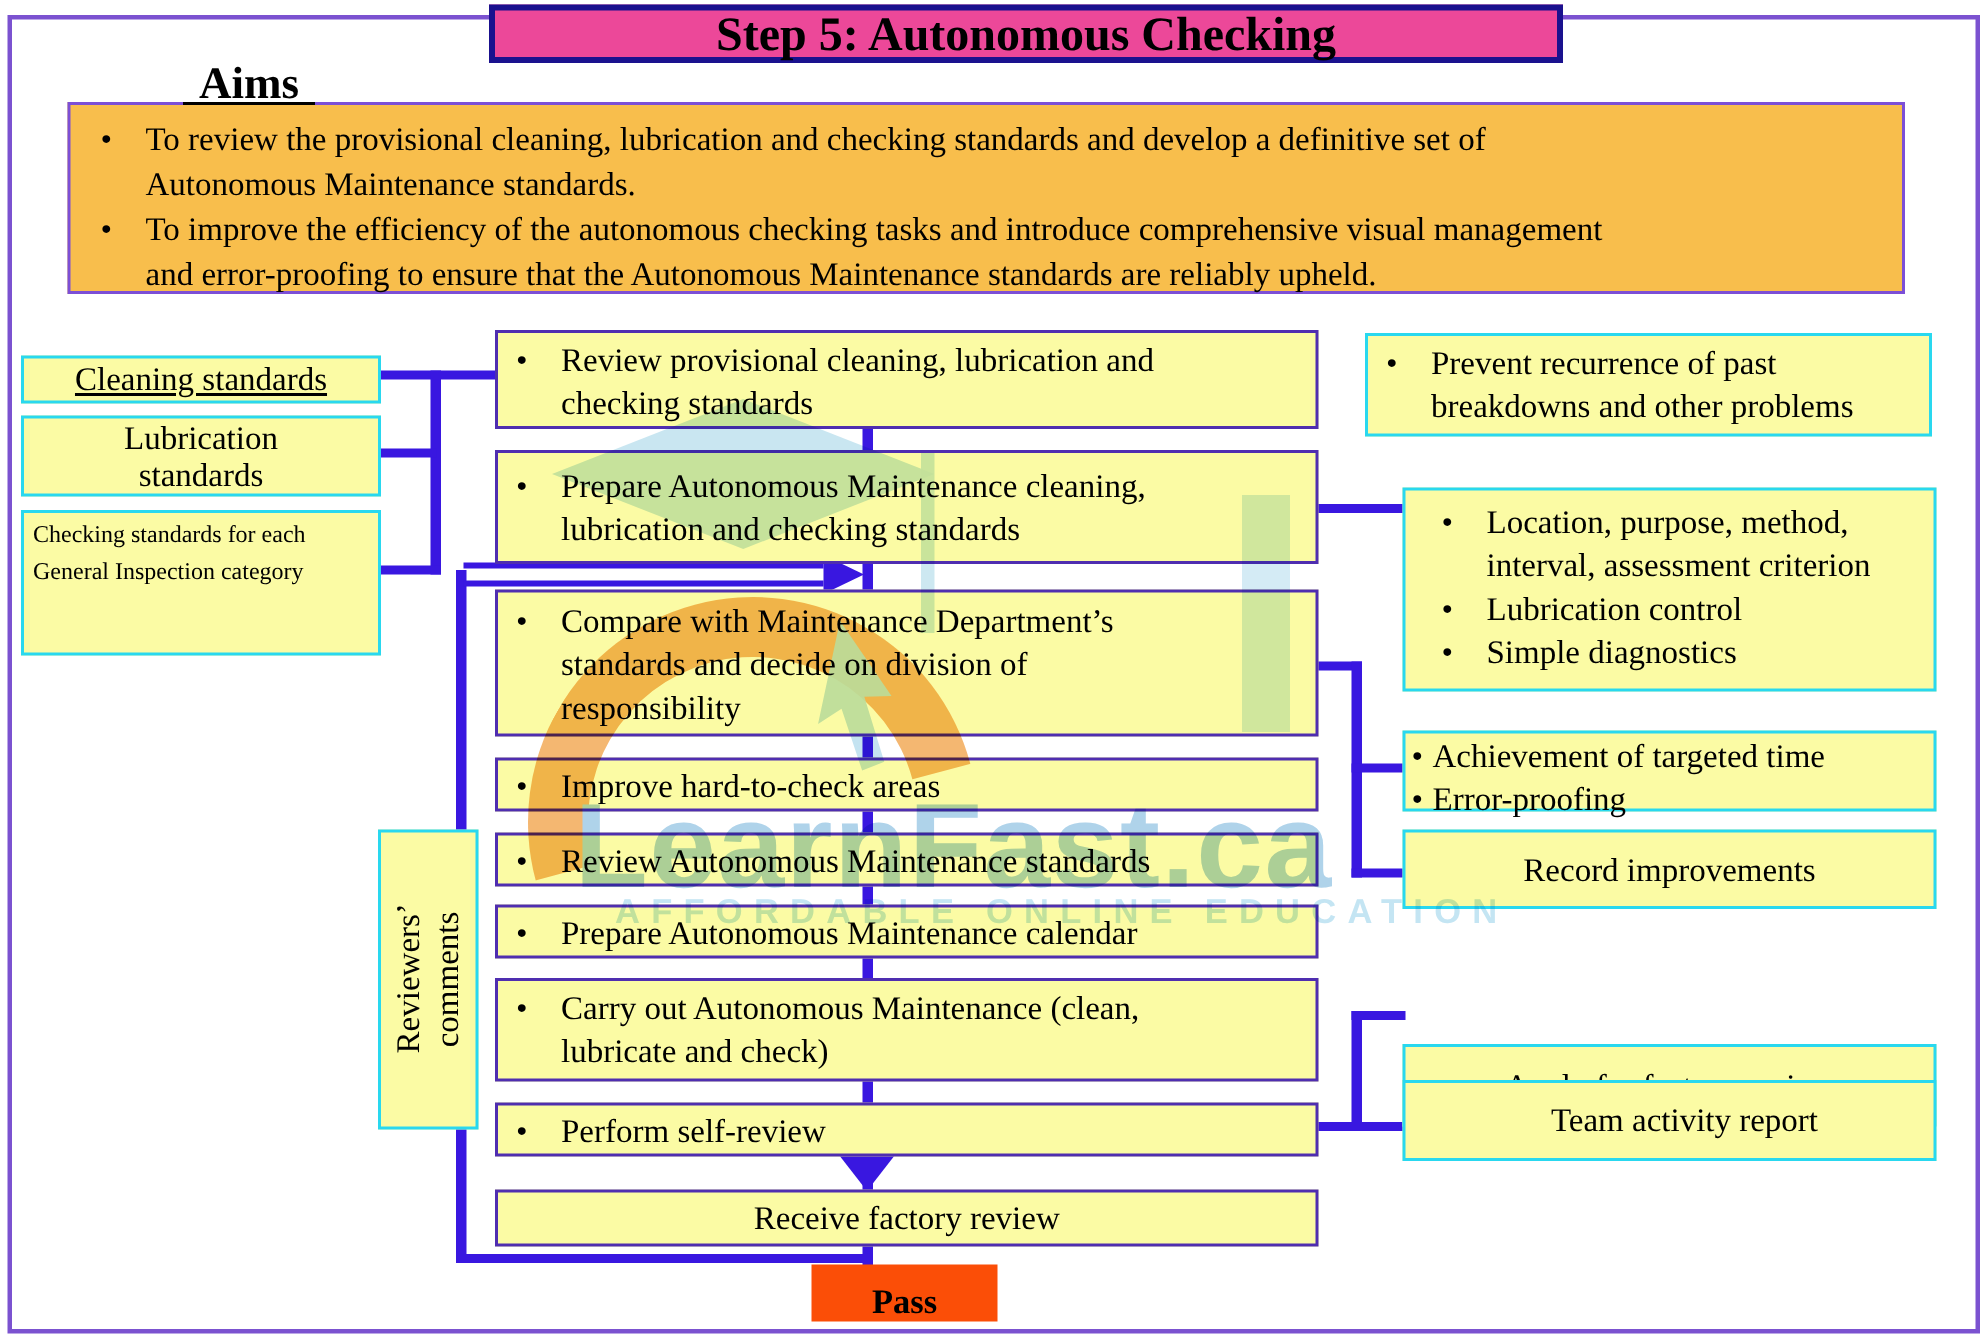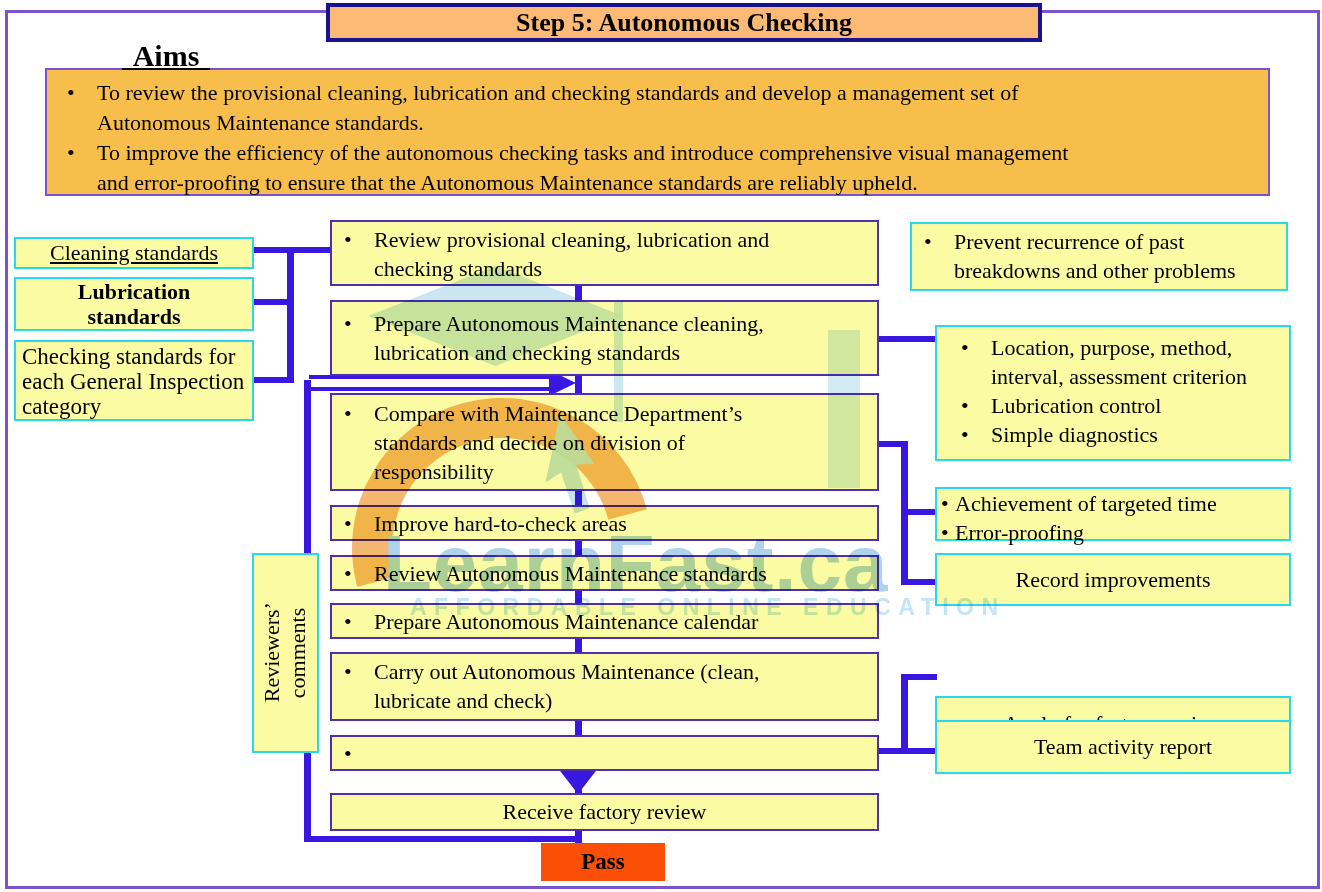--- a/index.html
+++ b/index.html
@@ -5,23 +5,23 @@
   html,body{margin:0;padding:0;background:#ffffff;}
   #canvas{
     position:relative;width:1322px;height:892px;background:#ffffff;
     font-family:"Liberation Serif",serif;color:#000;overflow:hidden;
   }
   
   .outer{position:absolute;left:5px;top:10px;width:1309px;height:873px;
     border:3px solid #7B52D0;background:transparent;}
   
   .header{position:absolute;left:326px;top:3px;width:716px;height:39px;
-    background:#fdba74;border:4px solid #1A118E;box-sizing:border-box;
+    background:#ec4899;border:4px solid #1A118E;box-sizing:border-box;
     display:flex;align-items:center;justify-content:center;
-    font-weight:bold;font-size:26px;z-index:6;}
+    font-weight:bold;font-size:32px;z-index:6;}
   
   .aims{position:absolute;left:45px;top:68px;width:1225px;height:128px;
     background:#F8BE4C;border:2px solid #7C4FD6;box-sizing:border-box;
     padding:8px 170px 6px 20px;z-index:2;}
   .aims-label{position:absolute;left:122px;top:44px;width:88px;height:26px;
     background:#ffffff;border-bottom:2px solid #000;box-sizing:border-box;
     text-align:center;font-weight:bold;font-size:30px;line-height:24px;z-index:3;}
   
   .ybox{position:absolute;background:#FBFBA4;border:2px solid #4F2EB0;
     box-sizing:border-box;z-index:2;font-size:22px;}
@@ -38,21 +38,21 @@
   .tri-down{position:absolute;width:0;height:0;z-index:1;
     border-left:21px solid transparent;border-right:21px solid transparent;
     border-top:27px solid #3917E0;}
   .tri-right{position:absolute;width:0;height:0;z-index:1;
     border-top:13px solid transparent;border-bottom:13px solid transparent;
     border-left:27px solid #3917E0;}
   .shaft{position:absolute;height:8px;background:transparent;
     border-top:4px solid #3917E0;border-bottom:4px solid #3917E0;z-index:1;}
   
   .pass{position:absolute;left:541px;top:843px;width:124px;height:38px;
-    background:#FB4E07;display:flex;align-items:center;justify-content:center;
+    background:#FB4E07;display:flex;align-items:flex-end;justify-content:center;
     font-weight:bold;font-size:23px;z-index:2;}
   
   .reviewers{position:absolute;left:252px;top:553px;width:67px;height:200px;
     background:#FBFBA4;border:2px solid #29D8EF;box-sizing:border-box;z-index:2;
     display:flex;align-items:center;justify-content:center;}
   .reviewers .rot{transform:rotate(-90deg);width:130px;text-align:center;
     font-size:22px;line-height:26px;}
   
   #watermark{position:absolute;inset:0;z-index:5;pointer-events:none;
     mix-blend-mode:multiply;font-family:"Liberation Sans",sans-serif;}
@@ -105,35 +105,35 @@
   <div class="hline" style="left:878px;top:748px;width:59px;height:6px;"></div>
 
   <div class="header">
     <span>Step 5:  Autonomous Checking</span>
   </div>
 
   <div class="aims-label">Aims</div>
   <div class="aims">
     <div class="brow">
       <span class="bul">•</span>
-      <span>To review the provisional cleaning, lubrication and checking standards and develop a management set of Autonomous Maintenance standards.</span>
+      <span>To review the provisional cleaning, lubrication and checking standards and develop a definitive set of Autonomous Maintenance standards.</span>
     </div>
     <div class="brow">
       <span class="bul">•</span>
       <span>To improve the efficiency of the autonomous checking tasks and introduce comprehensive visual management and error-proofing to ensure that the Autonomous Maintenance standards are reliably upheld.</span>
     </div>
   </div>
 
   <div class="ybox cyanb vcenter hcenter" style="left:14px;top:237px;width:240px;height:32px;text-decoration:underline;">
     <span style="width:100%;">Cleaning standards</span>
   </div>
   <div class="ybox cyanb vcenter hcenter" style="left:14px;top:277px;width:240px;height:54px;line-height:25px;">
-    <span style="width:150px;margin:16px auto;font-weight:bold;">Lubrication standards</span>
-  </div>
-  <div class="ybox cyanb" style="left:14px;top:340px;width:240px;height:81px;padding:2px 4px 0 6px;font-size:23px;line-height:25px;">
+    <span style="width:150px;margin:16px auto;">Lubrication standards</span>
+  </div>
+  <div class="ybox cyanb" style="left:14px;top:340px;width:240px;height:97px;padding:2px 4px 0 6px;font-size:16px;line-height:25px;">
     <span>Checking standards for each General Inspection category</span>
   </div>
 
   <div class="reviewers">
     <div class="rot">Reviewers’ comments</div>
   </div>
 
   <div class="ybox" style="left:330px;top:220px;width:549px;height:66px;padding:3px 50px 0 12px;">
     <div class="brow">
         <span class="bul">•</span>
@@ -172,20 +172,21 @@
   </div>
   <div class="ybox" style="left:330px;top:652px;width:549px;height:69px;padding:3px 90px 0 12px;">
     <div class="brow">
         <span class="bul">•</span>
         <span>Carry out Autonomous Maintenance (clean, lubricate and check)</span>
       </div>
   </div>
   <div class="ybox vcenter" style="left:330px;top:735px;width:549px;height:36px;padding:0 10px 0 12px;">
     <div class="brow">
         <span class="bul">•</span>
+        <span>Perform self-review</span>
       </div>
   </div>
   <div class="ybox vcenter hcenter" style="left:330px;top:793px;width:549px;height:38px;">
     <span style="width:100%;">Receive factory review</span>
   </div>
 
   <div class="pass">
     <span>Pass</span>
   </div>
 

